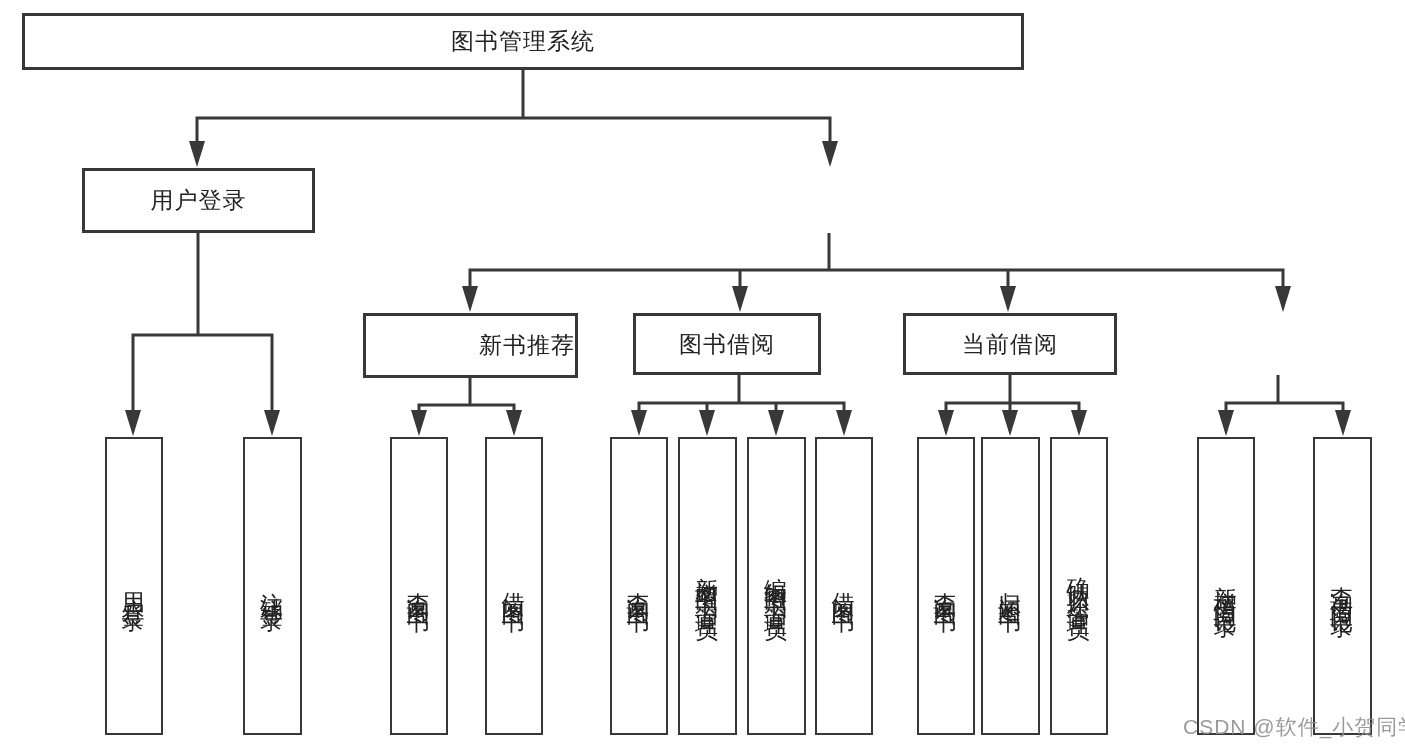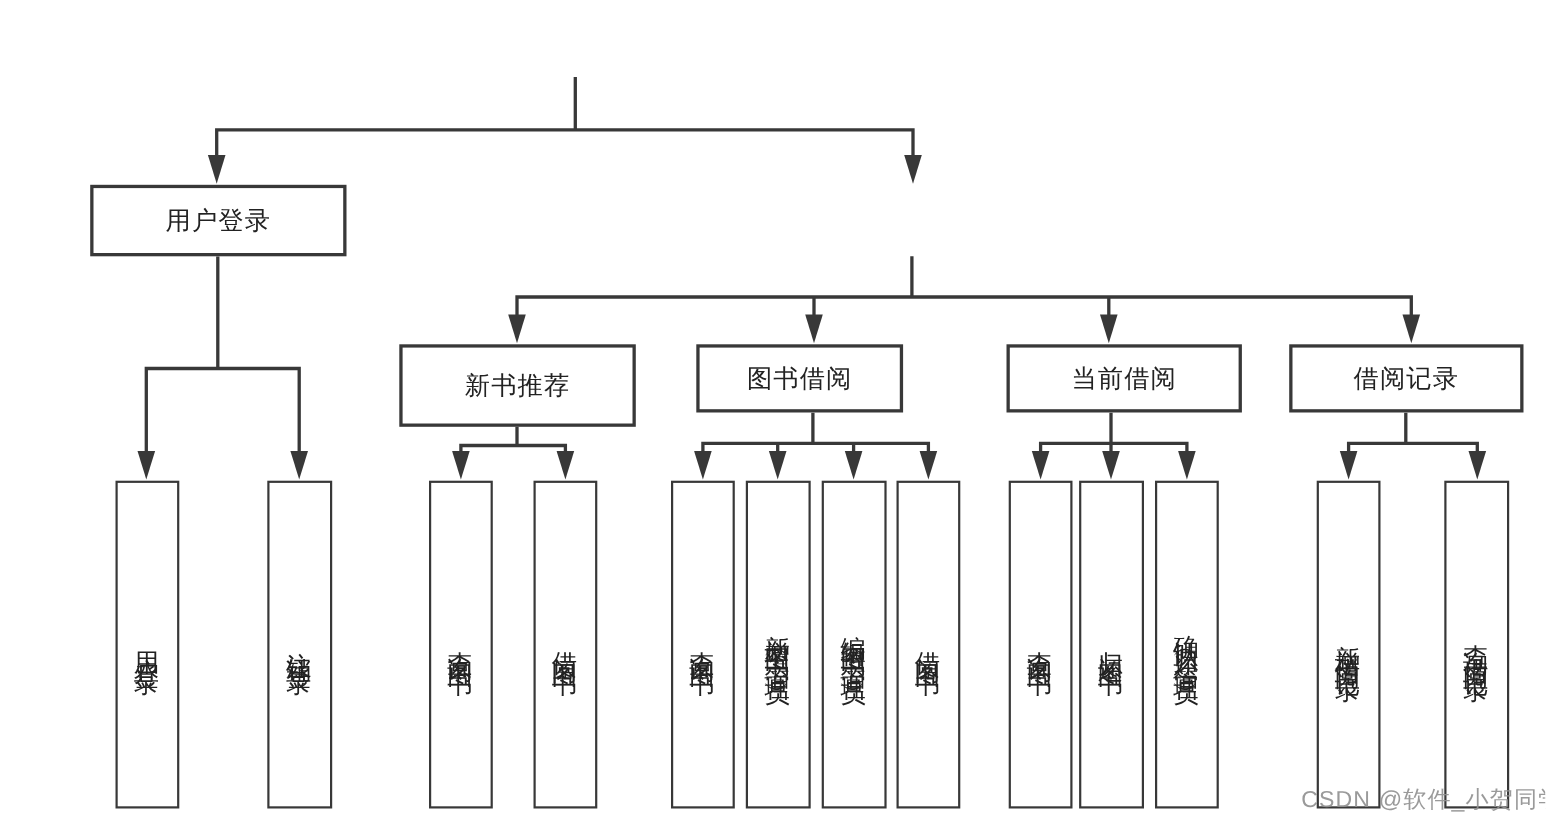--- a/index.html
+++ b/index.html
@@ -77,36 +77,36 @@
       <polygon points="768,410 784,410 776,436"></polygon>
       <polygon points="836,410 852,410 844,436"></polygon>
       <polygon points="938,410 954,410 946,436"></polygon>
       <polygon points="1002,410 1018,410 1010,436"></polygon>
       <polygon points="1071,410 1087,410 1079,436"></polygon>
       <polygon points="1218,410 1234,410 1226,436"></polygon>
       <polygon points="1335,410 1351,410 1343,436"></polygon>
     </g>
   </svg>
 
+  <div class="node hnode" style="left:22px;top:13px;width:1002px;height:57px;">
+    <span>图书管理系统</span>
+  </div>
 
   <div class="node hnode" style="left:82px;top:168px;width:233px;height:65px;">
     <span>用户登录</span>
   </div>
 
-  <div class="node hnode" style="left:363px;top:313px;width:215px;height:75px;">
+  <div class="node hnode" style="left:363px;top:313px;width:215px;height:65px;justify-content:flex-end;">
     <span>新书推荐</span>
   </div>
   <div class="node hnode" style="left:633px;top:313px;width:188px;height:62px;">
     <span>图书借阅</span>
   </div>
-  <div class="node hnode" style="left:903px;top:313px;width:214px;height:62px;margin-left:12px;">
+  <div class="node hnode" style="left:903px;top:313px;width:214px;height:62px;">
     <span>当前借阅</span>
-  </div>
-  <div class="node hnode" style="left:1172px;top:313px;width:213px;height:62px;">
-    <span>借阅记录</span>
   </div>
 
   <div class="node leaf" style="left:105px;top:437px;width:58px;height:298px;">
     <span class="vlabel">用户登录</span>
   </div>
   <div class="node leaf" style="left:243px;top:437px;width:59px;height:298px;">
     <span class="vlabel">注销登录</span>
   </div>
 
   <div class="node leaf" style="left:390px;top:437px;width:58px;height:298px;">

